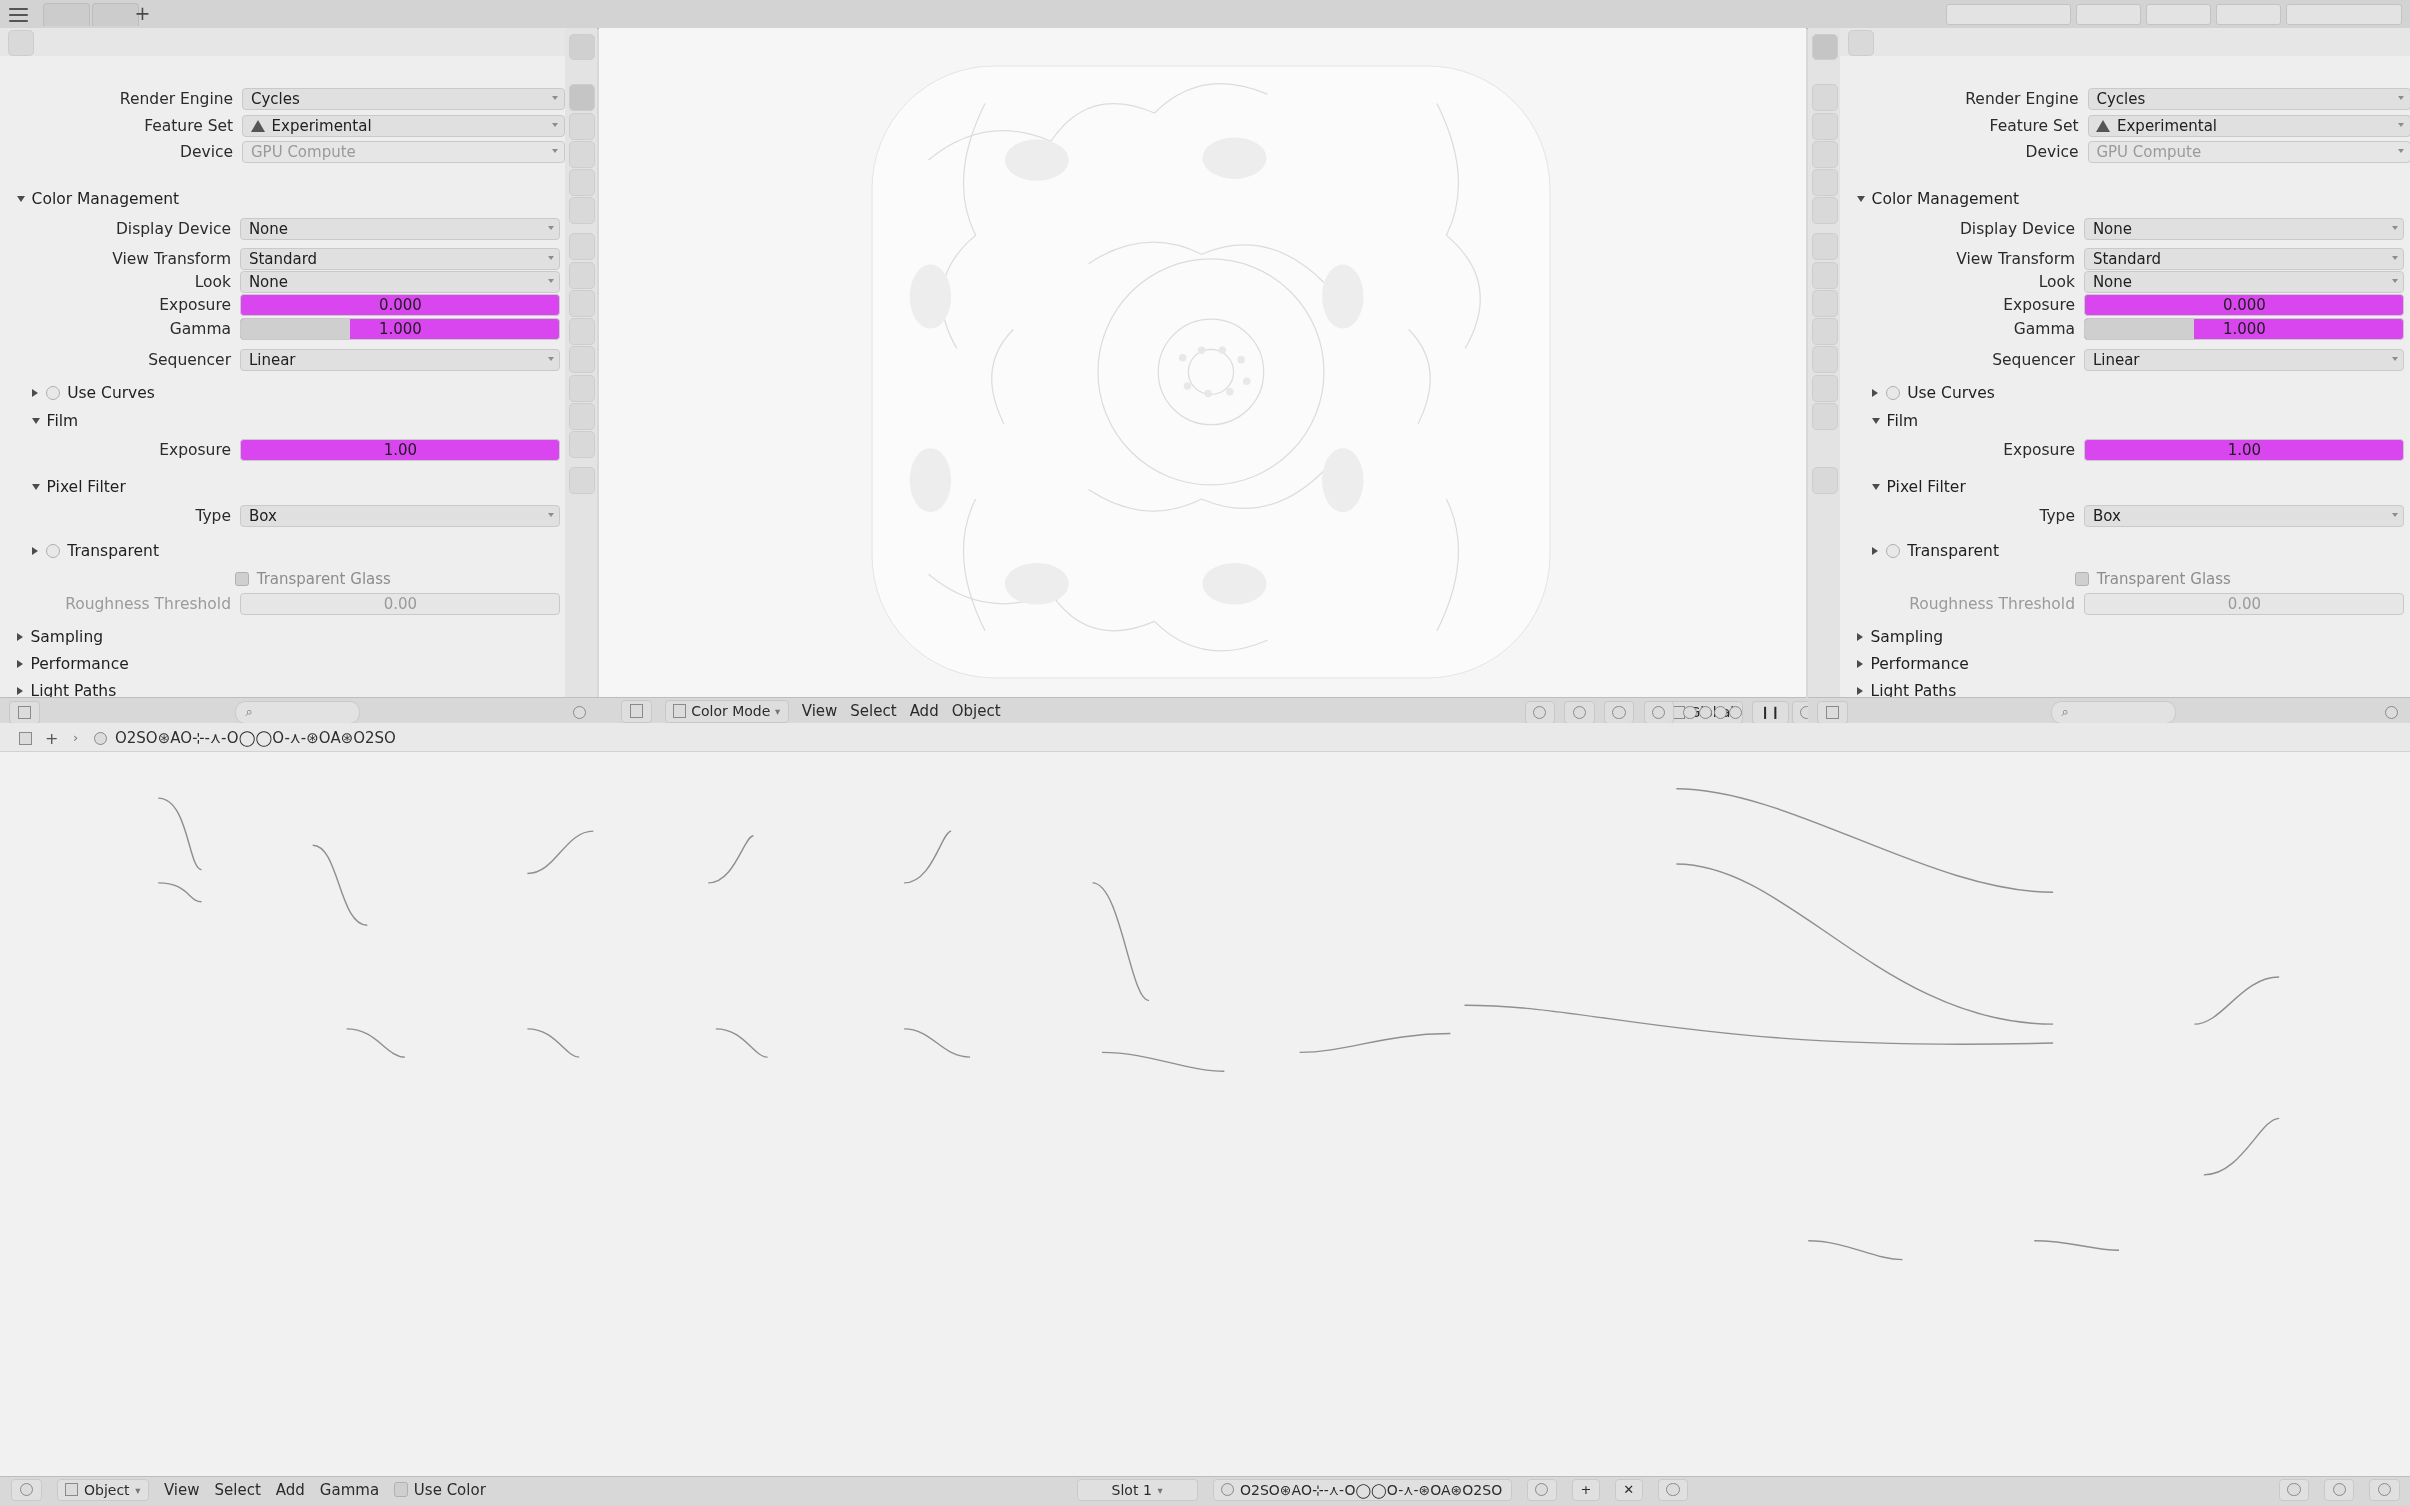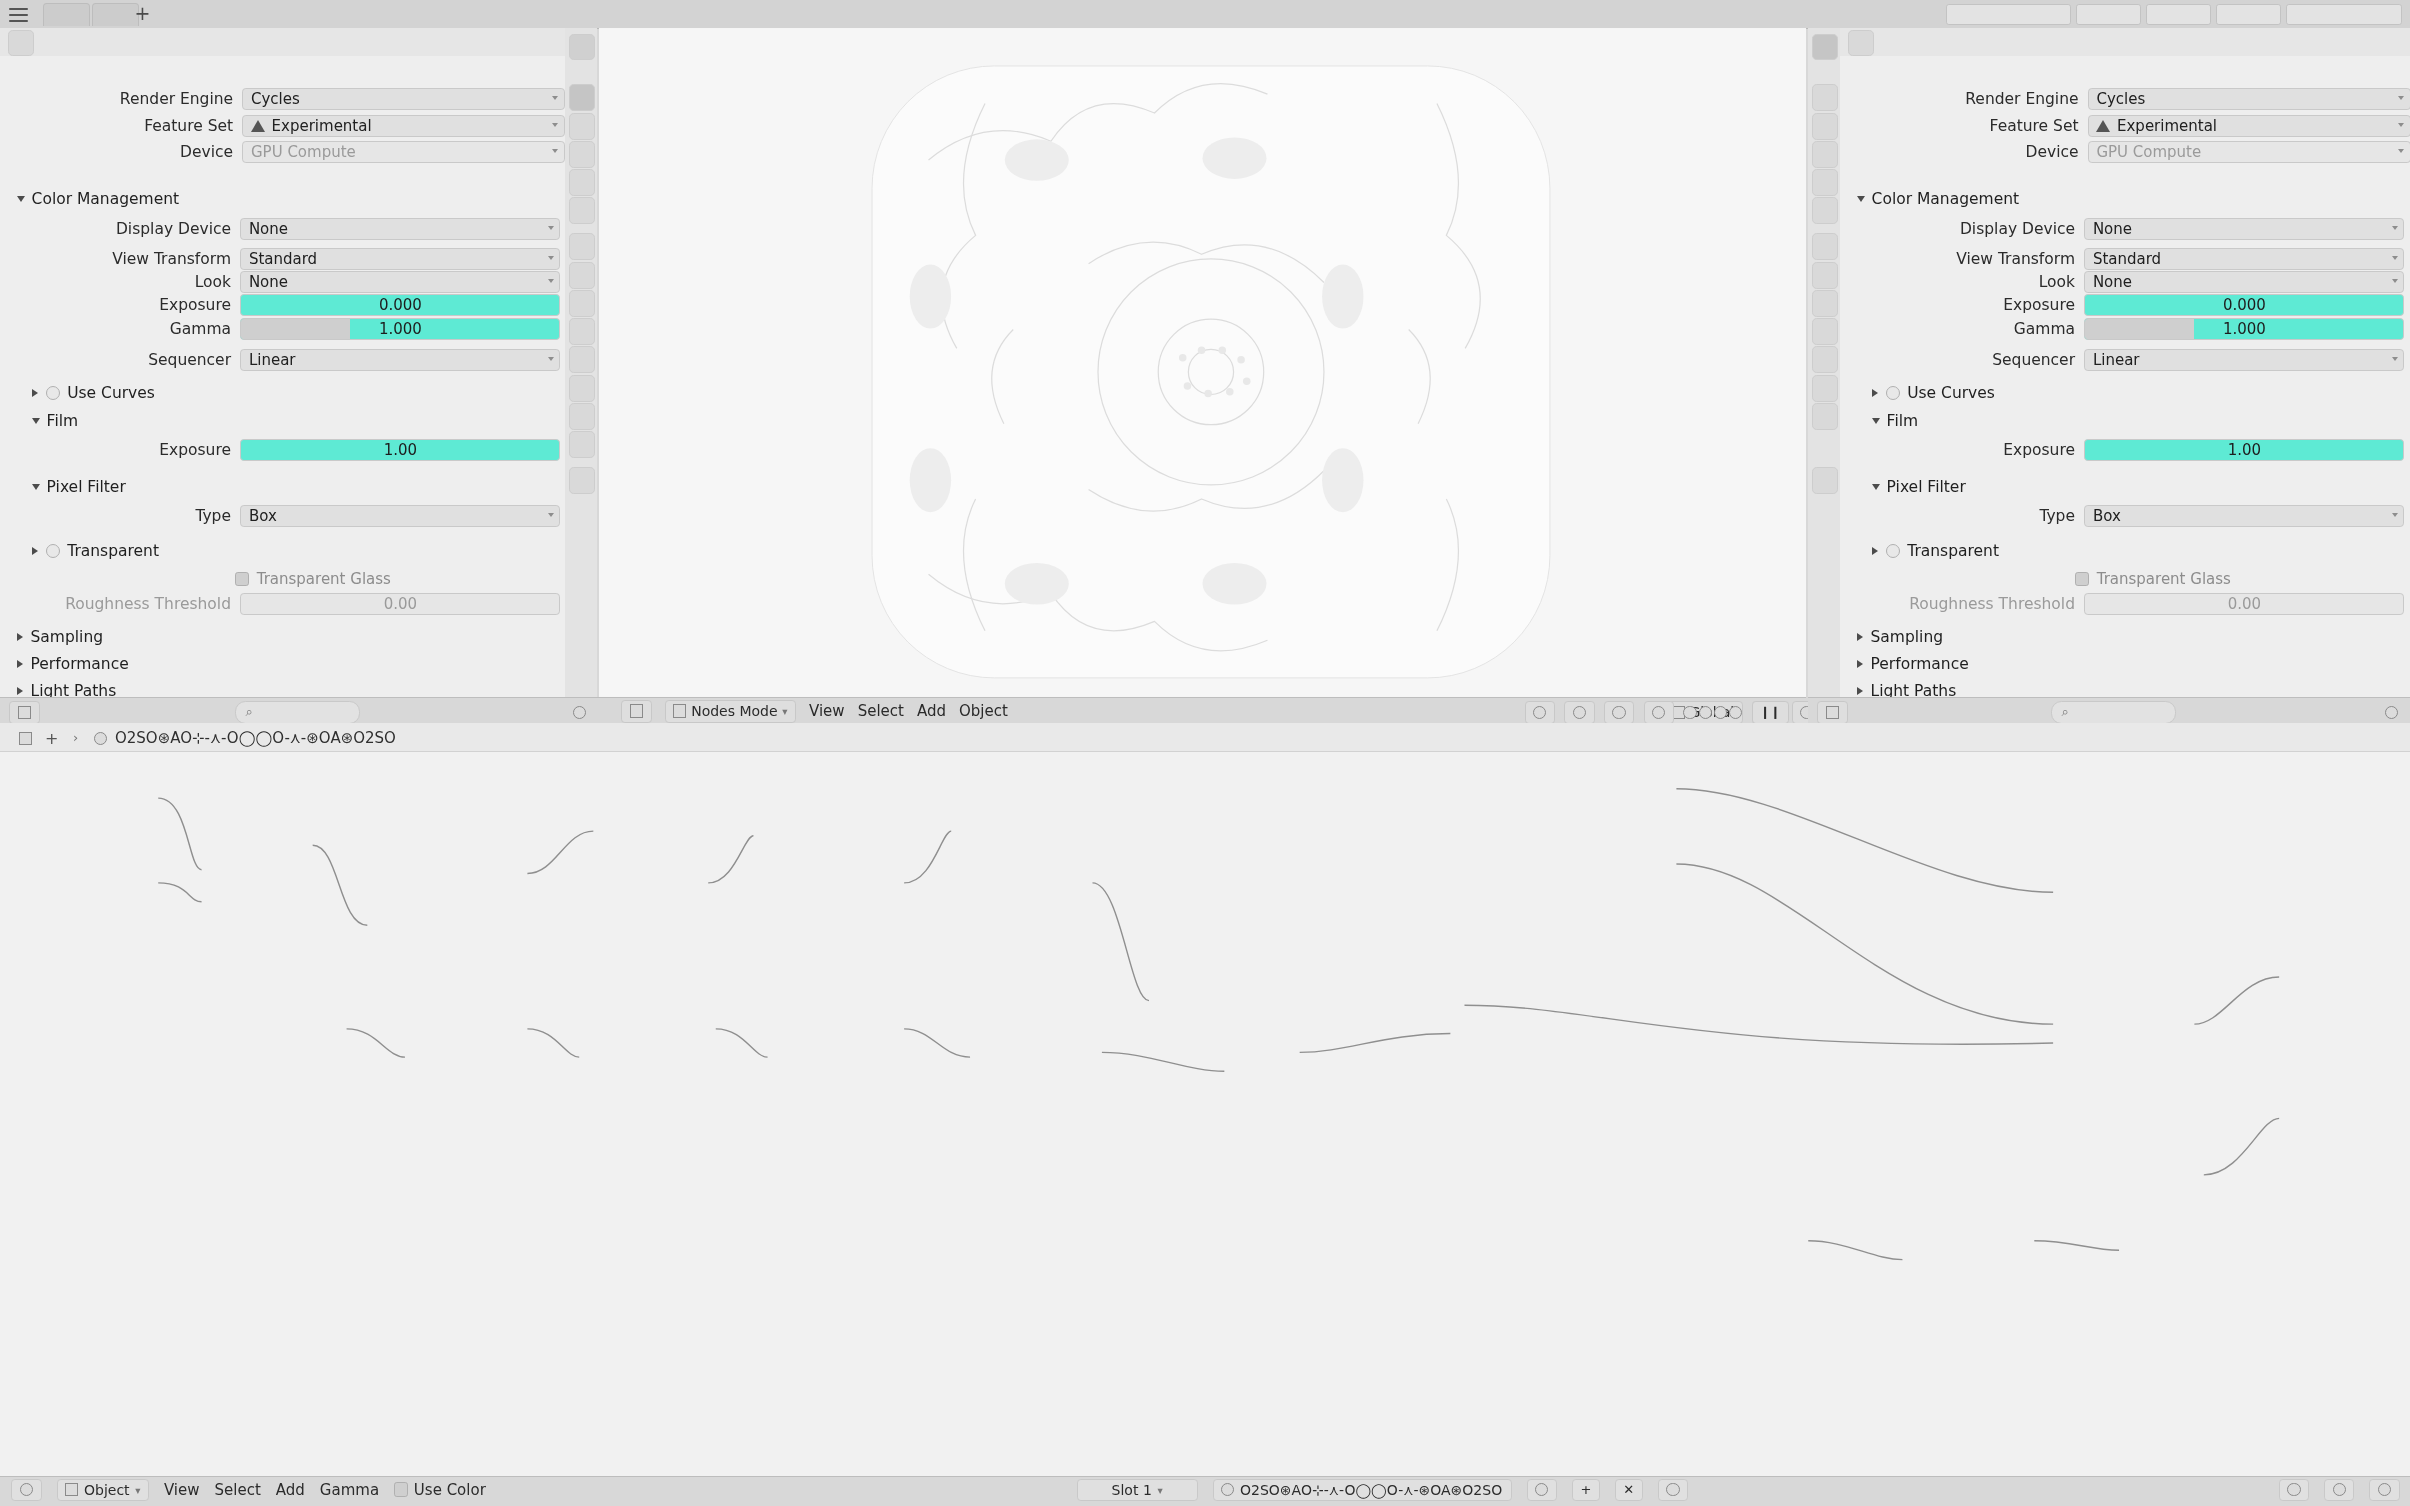--- a/index.html
+++ b/index.html
@@ -22,21 +22,21 @@
 
   
   .panel{position:absolute;background:#eeeeee;}
 
   
   .prop-row{position:absolute;height:22.6px;display:flex;align-items:center;}
   .prop-label{text-align:right;color:#2b2b2b;font-size:15.5px;padding-right:9.4px;}
   .field{height:21.7px;background:#e0e0e0;border:0.9px solid #c9c9c9;border-radius:3.8px;display:flex;align-items:center;padding:0 7.5px;color:#202020;font-size:15px;position:relative;box-sizing:border-box;}
   .field.dim{color:#9a9a9a;background:#e6e6e6;}
   .field .caretdn{position:absolute;right:5.6px;top:6.6px;width:0;height:0;border-left:3.8px solid transparent;border-right:3.8px solid transparent;border-top:4.7px solid #8d8d8d;}
-  .slider{height:21.7px;background:#5eead4;border:0.9px solid #c9c9c9;border-radius:3.8px;position:relative;overflow:hidden;box-sizing:border-box;}
+  .slider{height:21.7px;background:#d946ef;border:0.9px solid #c9c9c9;border-radius:3.8px;position:relative;overflow:hidden;box-sizing:border-box;}
   .slider .fillv{position:absolute;left:0;top:0;bottom:0;background:#cfcfcf;}
   .slider .txt{position:absolute;left:0;right:0;top:0;bottom:0;display:flex;align-items:center;justify-content:center;font-size:15px;color:#1d1d1d;}
   .sect{position:absolute;display:flex;align-items:center;font-size:15.5px;color:#1f1f1f;}
   .tri{width:0;height:0;border-left:4.7px solid transparent;border-right:4.7px solid transparent;border-top:6.6px solid #4c4c4c;margin-right:6.6px;}
   .tri.closed{border-top:4.7px solid transparent;border-bottom:4.7px solid transparent;border-left:6.6px solid #4c4c4c;border-right:none;margin-right:7.5px;}
   .ckbox{width:12.2px;height:12.2px;border:0.9px solid #b0b0b0;background:#e2e2e2;border-radius:2.8px;display:inline-block;}
   .ckbox.on{background:#cfcfcf;}
   .radio{width:12.2px;height:12.2px;border:0.9px solid #b0b0b0;background:#e8e8e8;border-radius:50%;display:inline-block;}
   .warnico{display:inline-block;width:15px;height:13px;position:relative;margin-right:5.6px;}
   .warnico:before{content:"";position:absolute;left:0;top:0;border-left:7.5px solid transparent;border-right:7.5px solid transparent;border-bottom:12.2px solid #555;}
@@ -301,21 +301,21 @@
     </svg>
   </div>
 
   <div style="position:absolute;left:599px;top:697px;width:1207px;height:26px;background:#d8d8d8;border-top:0.9px solid #bdbdbd;">
     <div class="vp-header" style="left:13px;top:0.9px;display:flex;">
       <div class="vp-btn" style="margin-left:9.4px;">
           <span class="sq"></span>
         </div>
       <div class="vp-btn">
         <span class="sq"></span>
-        <span>Nodes Mode</span>
+        <span>Color Mode</span>
         <span style="font-size:10.4px;color:#777;">▾</span>
       </div>
       <span>View</span>
       <span>Select</span>
       <span>Add</span>
       <span>Object</span>
     </div>
     <div style="position:absolute;left:1064px;top:2.8px;display:flex;align-items:center;gap:9.4px;">
       <div class="vp-btn">
         <span class="sq"></span>

